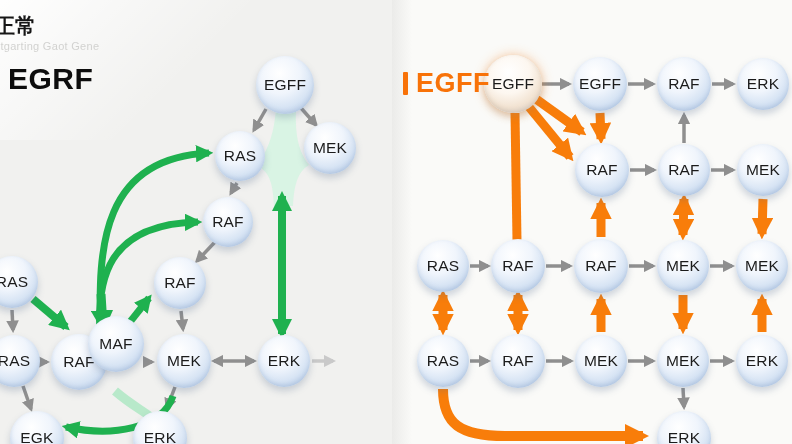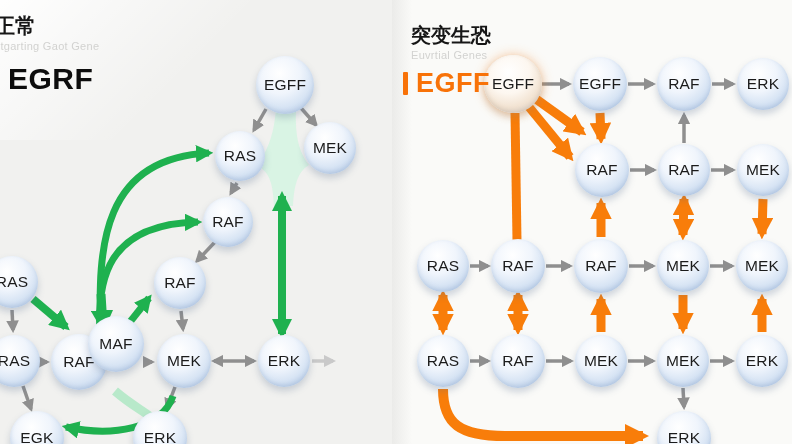--- a/index.html
+++ b/index.html
@@ -166,21 +166,17 @@
       <div class="node" style="left: 736px; top: 335px; width: 52px; height: 52px; color: rgb(27, 27, 27);">ERK</div>
       <div class="node" style="left: 657px; top: 411px; width: 54px; height: 54px; color: rgb(27, 27, 27);">ERK</div>
     </div>
 
   <div class="hdr" id="left-header">
     <div class="title-cn">正常</div>
     <div class="subtitle-en">etgarting Gaot Gene</div>
   </div>
   <div id="left-gene">EGRF</div>
 
-  <div class="hdr" id="right-header">
-    <div class="title-cn">突变生恐</div>
-    <div class="subtitle-en">Euvrtial Genes</div>
-  </div>
   <div id="right-gene">
     <span class="bar" style="background: rgb(248, 114, 8);"></span>
     <span class="txt" style="color: rgb(248, 114, 8);">EGFF</span>
   </div>
 </div>
 
 </body></html>

